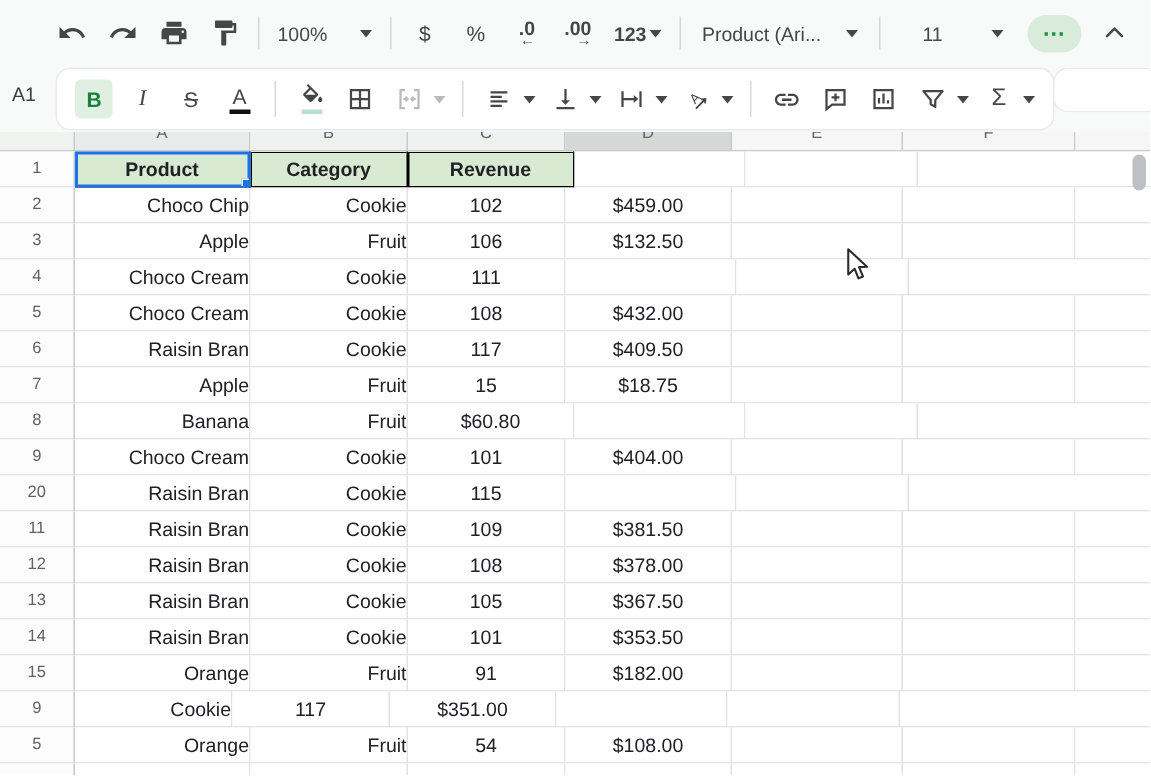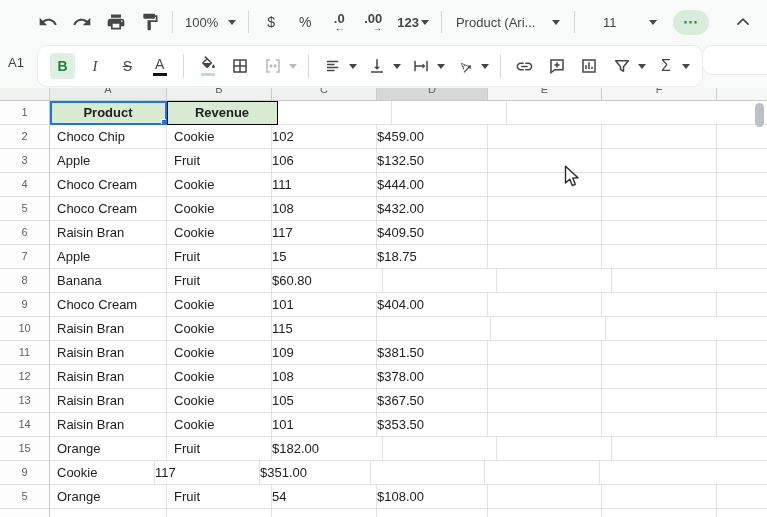--- a/index.html
+++ b/index.html
@@ -13,21 +13,21 @@
   .tb-row1 { position:absolute; top:0; left:0; right:0; height:44px; display:flex; align-items:center; padding-left:36px; }
   .tb-btn { display:flex; align-items:center; justify-content:center; height:26px; min-width:24px;
             border-radius:4px; color:#444746; cursor:pointer; }
   .tb-btn + .tb-btn { margin-left:10px; }
   .tb-sep { width:1px; height:22px; background:#d7d9dc; margin:0 10px; }
   .tb-text { font-size:13px; color:#444746; }
   .caret { width:0; height:0; border-left:4px solid transparent; border-right:4px solid transparent;
            border-top:5px solid #444746; display:inline-block; }
   .caret.dis { border-top-color:#b7bbbe; }
   .zoom-box, .font-box, .size-box { display:flex; align-items:center; cursor:pointer; }
-  .zoom-box { gap:10px; margin:0 2px; }
+  .zoom-box { gap:22px; margin:0 2px; }
   .font-box { width:104px; justify-content:space-between; margin:0 4px; }
   .size-box { width:62px; justify-content:space-between; margin:0 6px 0 10px; padding-left:8px; }
   .dec-ico { position:relative; display:flex; flex-direction:column; align-items:flex-end; line-height:11px; }
   .dec-ico .arr { font-size:10px; line-height:7px; color:#444746; }
   .more-pill { display:flex; align-items:center; justify-content:center; width:36px; height:25px;
                background:#d9ecdb; border-radius:13px; color:#1e8e3e; font-size:15px; font-weight:bold;
                letter-spacing:1px; margin-left:10px; cursor:pointer; }
   .collapse { margin-left:auto; margin-right:12px; }
   
   .namebox { position:absolute; left:8px; top:49px; height:26px; display:flex; align-items:center;
@@ -53,22 +53,22 @@
   .colstrip .cell { height:13px; overflow:hidden; border-right:1px solid #c9cbc9; border-bottom:1px solid #c9cbc9;
                     display:flex; justify-content:center; }
   .colstrip .cell span { font-size:11px; color:#5f6368; line-height:20px; margin-top:-9px; }
   .rows { position:absolute; top:13px; left:0; width:767px; }
   .row { display:flex; height:24px; }
   .cell { border-right:1px solid #e2e2e2; border-bottom:1px solid #e2e2e2; font-size:13px;
           line-height:23px; white-space:nowrap; overflow:hidden; background:#fff; }
   .rownum { width:50px; border-right:1px solid #c9cbc9; border-bottom:1px solid #e2e2e2;
             font-size:11px; color:#616161; text-align:center; line-height:23px; background:#fbfcfb; }
   .c-a{width:117px}.c-b{width:105px}.c-c{width:105px}.c-d{width:111px}.c-e{width:114px}.c-f{width:115px}.c-g{flex:1; border-right:none;}
-  .t-left { padding-left:7px; text-align:left; }
-  .t-center { }
+  .t-left { padding-left:7px; text-align:right; }
+  .t-center { text-align:center; }
   .hdr .cell.green { background:#d9ead3; font-weight:bold; text-align:center;
         border-right:1px solid #000; border-bottom:1px solid #000;
         box-shadow: inset 0 1px 0 #000, inset 1px 0 0 #000; }
   .sel { position:relative; z-index:3; outline:2px solid #1a73e8; outline-offset:-2px; }
   .fill-handle { position:absolute; right:-1px; bottom:-1px; width:6px; height:6px; background:#1a73e8;
                  border:1px solid #fff; z-index:4; }
   .scroll-thumb { position:absolute; right:3px; top:15px; width:9px; height:24px; background:#bdc1c6;
                   border-radius:5px; z-index:6; cursor:pointer; }
   
   .cursor { position:absolute; left:564px; top:165px; z-index:9; pointer-events:none; }
@@ -283,20 +283,21 @@
           <span>F</span>
         </div>
       <div class="cell c-g" style="background:#f5f6f5;border-right:none"></div>
     </div>
 
     <div class="rows">
 
       <div class="row hdr">
         <div class="rownum">1</div>
         <div class="cell c-a green sel"><span>Product</span><div class="fill-handle"></div></div>
+        <div class="cell c-b green"><span>Category</span></div>
         <div class="cell c-d green"><span>Revenue</span></div>
         <div class="cell c-e"></div>
         <div class="cell c-f"></div>
         <div class="cell c-g"></div>
       </div>
 
       <div id="data-rows">
   <div class="row">
     <div class="rownum">2</div>
     <div class="cell c-a t-left">Choco Chip</div>
@@ -317,21 +318,20 @@
     <div class="cell c-e"></div>
     <div class="cell c-f"></div>
     <div class="cell c-g"></div>
   </div>
 
   <div class="row">
     <div class="rownum">4</div>
     <div class="cell c-a t-left">Choco Cream</div>
     <div class="cell c-b t-left">Cookie</div>
     <div class="cell c-c t-center">111</div>
-    <div class="cell c-d t-center">$444.00</div>
     <div class="cell c-e"></div>
     <div class="cell c-f"></div>
     <div class="cell c-g"></div>
   </div>
 
   <div class="row">
     <div class="rownum">5</div>
     <div class="cell c-a t-left">Choco Cream</div>
     <div class="cell c-b t-left">Cookie</div>
     <div class="cell c-c t-center">108</div>
@@ -378,21 +378,21 @@
     <div class="cell c-a t-left">Choco Cream</div>
     <div class="cell c-b t-left">Cookie</div>
     <div class="cell c-c t-center">101</div>
     <div class="cell c-d t-center">$404.00</div>
     <div class="cell c-e"></div>
     <div class="cell c-f"></div>
     <div class="cell c-g"></div>
   </div>
 
   <div class="row">
-    <div class="rownum">10</div>
+    <div class="rownum">20</div>
     <div class="cell c-a t-left">Raisin Bran</div>
     <div class="cell c-b t-left">Cookie</div>
     <div class="cell c-c t-center">115</div>
     <div class="cell c-e"></div>
     <div class="cell c-f"></div>
     <div class="cell c-g"></div>
   </div>
 
   <div class="row">
     <div class="rownum">11</div>
@@ -435,20 +435,21 @@
     <div class="cell c-d t-center">$353.50</div>
     <div class="cell c-e"></div>
     <div class="cell c-f"></div>
     <div class="cell c-g"></div>
   </div>
 
   <div class="row">
     <div class="rownum">15</div>
     <div class="cell c-a t-left">Orange</div>
     <div class="cell c-b t-left">Fruit</div>
+    <div class="cell c-c t-center">91</div>
     <div class="cell c-d t-center">$182.00</div>
     <div class="cell c-e"></div>
     <div class="cell c-f"></div>
     <div class="cell c-g"></div>
   </div>
 
   <div class="row">
     <div class="rownum">9</div>
     <div class="cell c-b t-left">Cookie</div>
     <div class="cell c-c t-center">117</div>

